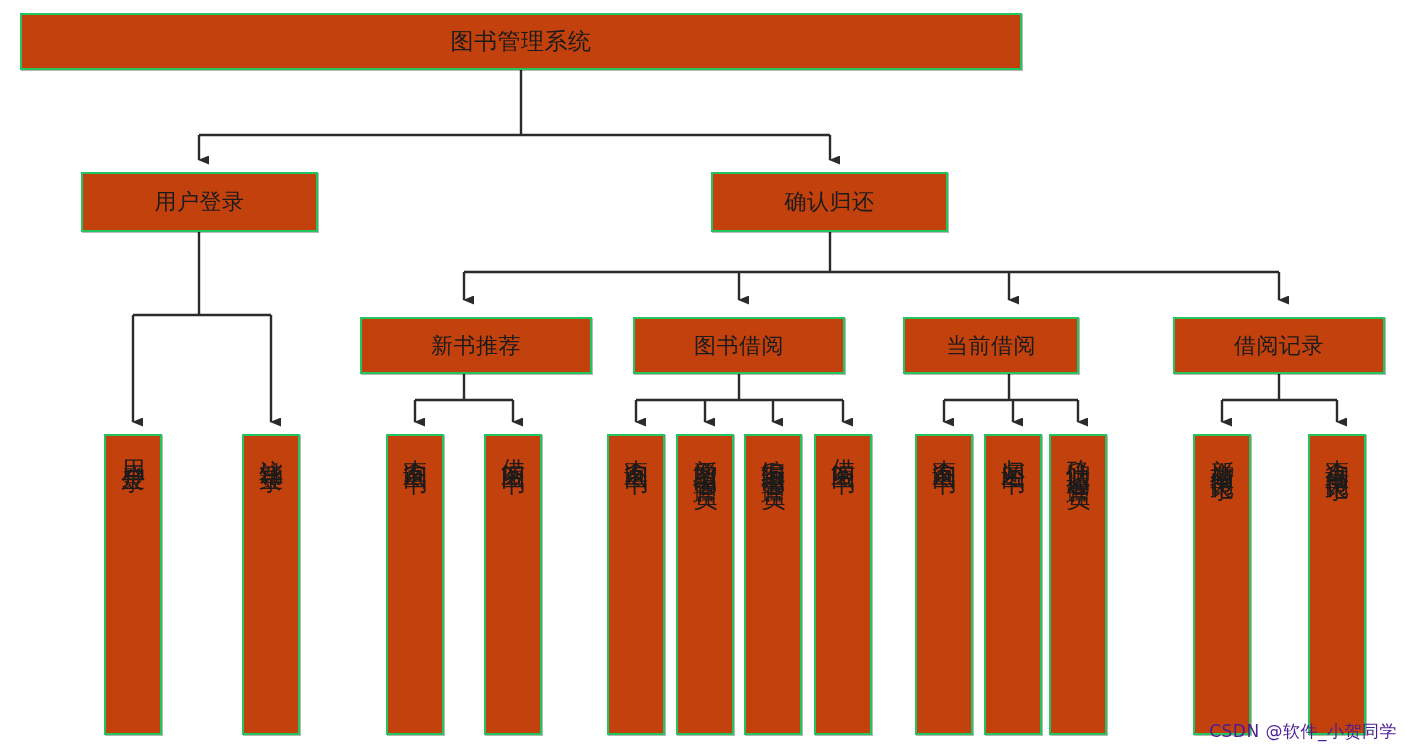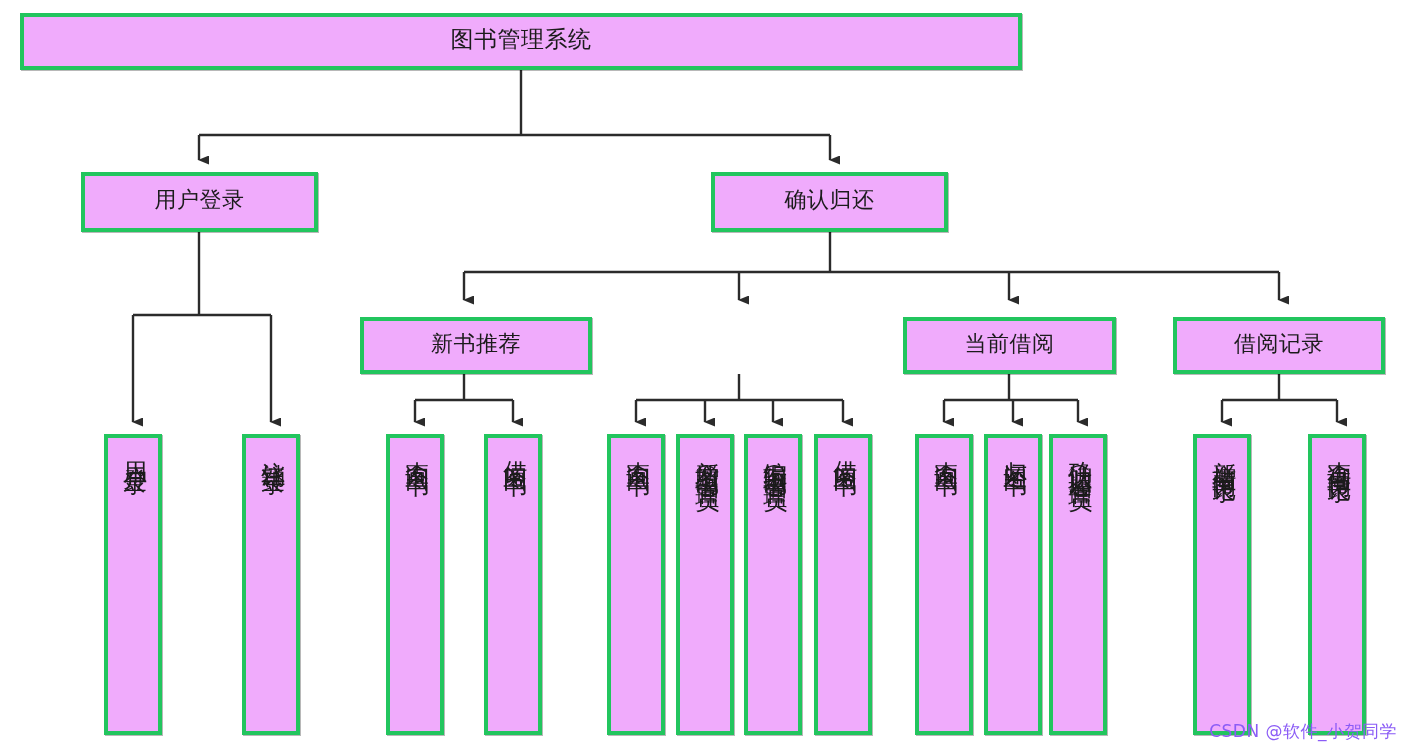--- a/index.html
+++ b/index.html
@@ -20,27 +20,26 @@
   #diagram-svg {
     position: absolute;
     left: 0;
     top: 0;
     width: 1405px;
     height: 747px;
   }
   .node-box {
     position: absolute;
     box-sizing: border-box;
-    border: 4px solid #22c55e;
-    background: #f0abfc;
+    border: 2px solid #22c55e;
+    background: #c2410c;
     display: flex;
     align-items: center;
     justify-content: center;
     box-shadow: 1px 1px 0 rgba(0,0,0,0.28);
-    font-family: Liberation Mono, monospace;
   }
   .node-label {
     color: #1b1b1b;
     text-align: center;
     line-height: 1.08;
     letter-spacing: 0.5px;
     white-space: nowrap;
   }
   .h-label {
     font-size: 22px;
@@ -59,21 +58,21 @@
   .v-box {
     align-items: flex-start;
     justify-content: center;
     padding-top: 4px;
   }
   .watermark {
     position: absolute;
     right: 8px;
     bottom: 4px;
     font-size: 17px;
-    color: #8b5cf6;
+    color: #4c1d95;
     letter-spacing: 0.5px;
     white-space: nowrap;
     pointer-events: none;
     user-select: none;
   }
 </style>
 </head>
 <body>
 
 <div id="canvas">
@@ -137,22 +136,25 @@
   </div>
 
   <div class="node-box" style="left:711px; top:172px; width:237px; height:60px;">
     <span class="node-label h-label">确认归还</span>
   </div>
 
   <div class="node-box" style="left:360px; top:317px; width:232px; height:57px;">
     <span class="node-label h-label">新书推荐</span>
   </div>
 
-
-  <div class="node-box" style="left:903px; top:317px; width:213px; height:57px;justify-content:center;">
+  <div class="node-box" style="left:633px; top:317px; width:212px; height:57px;">
+    <span class="node-label h-label">图书借阅</span>
+  </div>
+
+  <div class="node-box" style="left:903px; top:317px; width:176px; height:57px;justify-content:center;">
     <span class="node-label h-label">当前借阅</span>
   </div>
 
   <div class="node-box" style="left:1173px; top:317px; width:212px; height:57px;">
     <span class="node-label h-label">借阅记录</span>
   </div>
 
   <div class="node-box v-box" style="left:104px; top:434px; width:58px; height:301px;">
     <span class="node-label">用户登录</span>
   </div>

